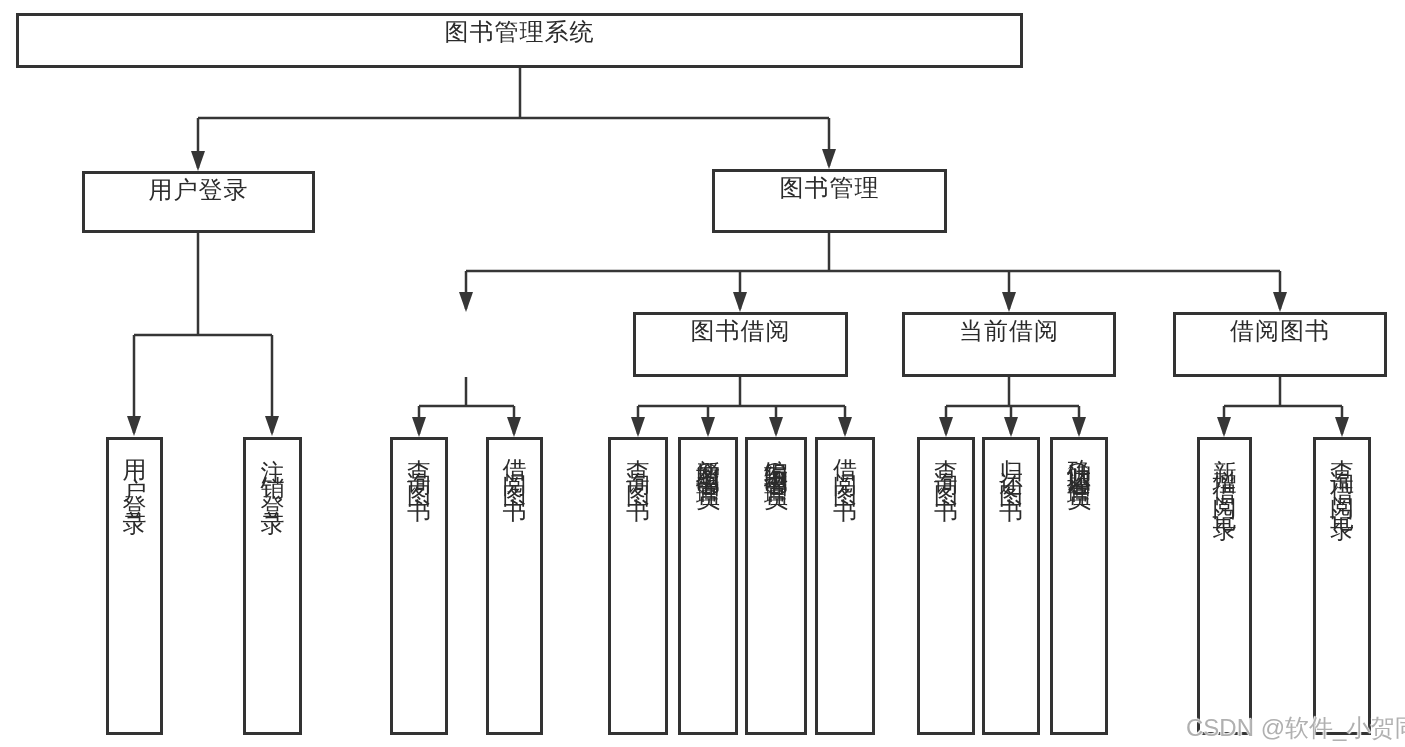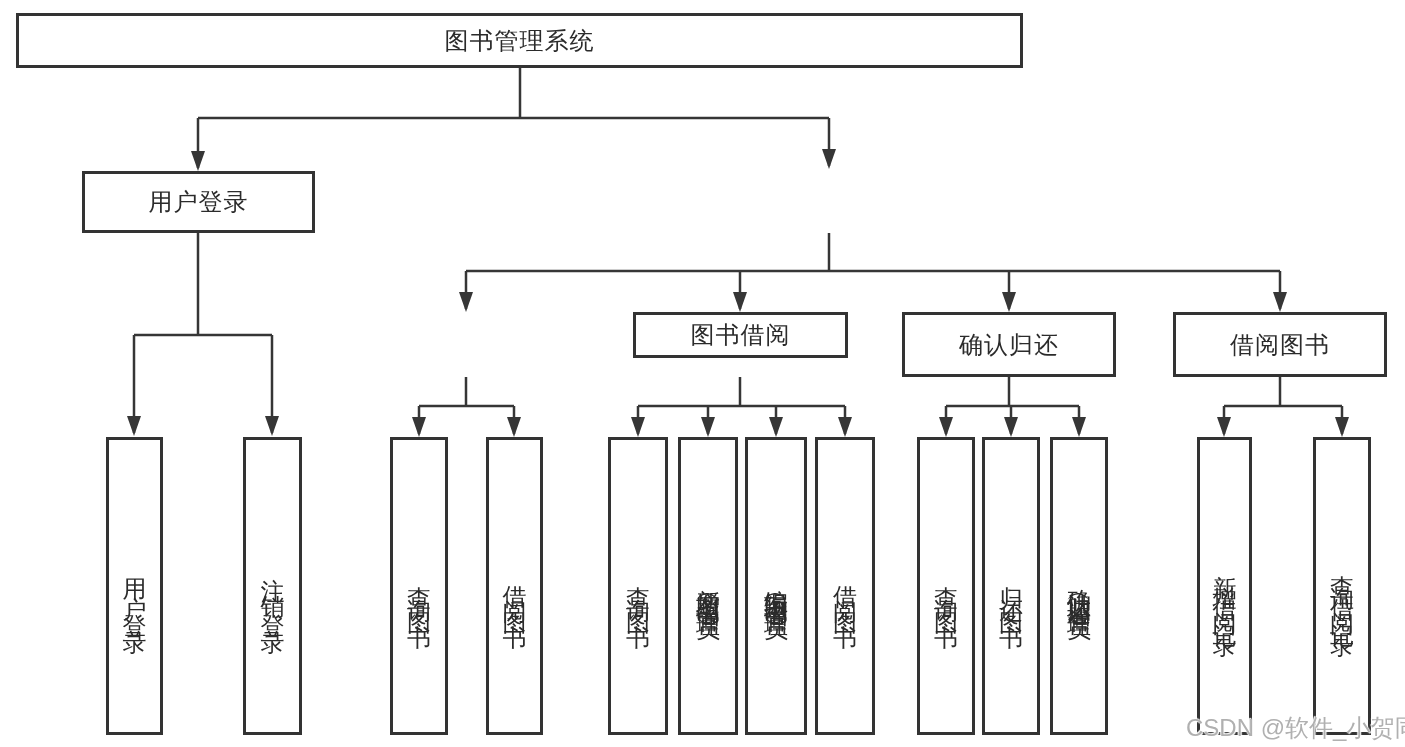--- a/index.html
+++ b/index.html
@@ -10,21 +10,21 @@
     font-family:"Liberation Sans","DejaVu Sans",sans-serif;
     overflow:hidden;
   }
   #connectors{position:absolute;left:0;top:0;z-index:0;}
   .node{
     position:absolute;
     box-sizing:border-box;
     border:3px solid #333333;
     background:#ffffff;
     display:flex;
-    align-items:center;
+    align-items:flex-start;
     justify-content:center;
     color:#2b2b2b;
     z-index:1;
   }
   .h-node{font-size:24px;letter-spacing:1px;}
   .v-node span{
     writing-mode:vertical-rl;
     text-orientation:mixed;
     font-size:24px;
     line-height:1;
@@ -115,26 +115,29 @@
     </g>
   </svg>
 
   <div class="node h-node" style="left:16px;top:13px;width:1007px;height:55px;">
     <span>图书管理系统</span>
   </div>
 
   <div class="node h-node" style="left:82px;top:171px;width:233px;height:62px;">
     <span>用户登录</span>
   </div>
+  <div class="node h-node" style="left:712px;top:169px;width:235px;height:64px;">
+    <span>图书管理</span>
+  </div>
 
-  <div class="node h-node" style="left:633px;top:312px;width:215px;height:46px;">
+  <div class="node h-node" style="left:633px;top:312px;width:215px;height:65px;">
     <span>图书借阅</span>
   </div>
   <div class="node h-node" style="left:902px;top:312px;width:214px;height:65px;">
-    <span>确认归还</span>
+    <span>当前借阅</span>
   </div>
   <div class="node h-node" style="left:1173px;top:312px;width:214px;height:65px;">
     <span>借阅图书</span>
   </div>
 
   <div class="node v-node v-short" style="left:106px;top:437px;width:57px;height:298px;">
     <span>用户登录</span>
   </div>
   <div class="node v-node v-short" style="left:243px;top:437px;width:59px;height:298px;">
     <span>注销登录</span>

